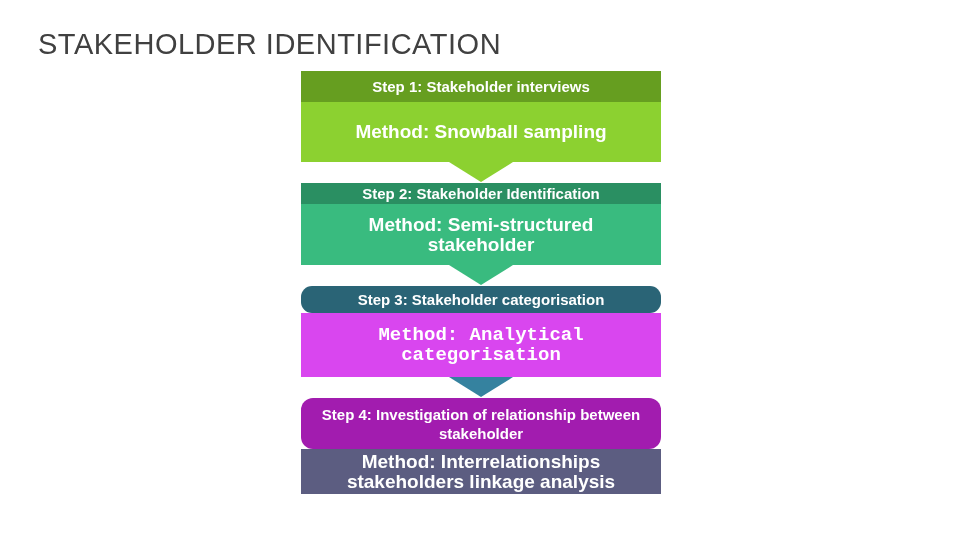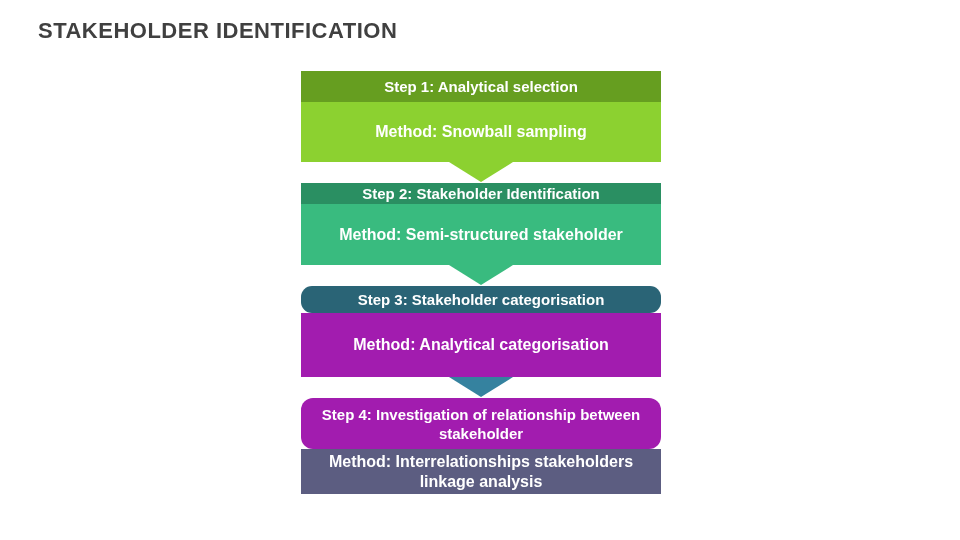--- a/index.html
+++ b/index.html
@@ -10,23 +10,23 @@
     width: 960px;
     height: 540px;
     background: #ffffff;
     font-family: "Liberation Sans", sans-serif;
     overflow: hidden;
     position: relative;
   }
   .slide-title {
     position: absolute;
     left: 38px;
-    top: 18px;
-    font-size: 22px;
-    font-weight: bold;
+    top: 28px;
+    font-size: 29px;
+    font-weight: normal;
     color: #404040;
     letter-spacing: 0.5px;
   }
   .flow {
     position: absolute;
     left: 301px;
     top: 71px;
     width: 360px;
     display: flex;
     flex-direction: column;
@@ -43,21 +43,21 @@
     display: flex;
     align-items: center;
     justify-content: center;
     text-align: center;
     padding: 0 14px;
     box-sizing: border-box;
   }
   .step-body {
     color: #ffffff;
     font-weight: 600;
-    font-size: 16px;
+    font-size: 19px;
     line-height: 20px;
     display: flex;
     align-items: center;
     justify-content: center;
     text-align: center;
     padding: 0 14px;
     box-sizing: border-box;
   }
   .arrow-row {
     height: 21px;
@@ -81,38 +81,38 @@
   .s4 .step-body   { height: 45px; }
 </style>
 </head>
 <body>
 
 <div class="slide-title">STAKEHOLDER IDENTIFICATION</div>
 
 <div class="flow">
 
   <div class="step s1">
-    <div class="step-header" style="background-color: rgb(102, 158, 32);">Step 1: Analytical selection</div>
+    <div class="step-header" style="background-color: rgb(102, 158, 32);">Step 1: Stakeholder interviews</div>
     <div class="step-body" style="background-color: rgb(140, 209, 48);">Method: Snowball sampling</div>
   </div>
   <div class="arrow-row">
     <div class="down-arrow" style="background-color: rgb(140, 209, 48);"></div>
   </div>
 
   <div class="step s2">
     <div class="step-header" style="background-color: rgb(42, 143, 98);">Step 2: Stakeholder Identification</div>
     <div class="step-body" style="background-color: rgb(57, 187, 127);">Method: Semi-structured stakeholder</div>
   </div>
   <div class="arrow-row">
     <div class="down-arrow" style="background-color: rgb(57, 187, 127);"></div>
   </div>
 
   <div class="step s3">
     <div class="step-header" style="background-color: rgb(42, 100, 118);">Step 3: Stakeholder categorisation</div>
-    <div class="step-body" style="background-color: #a21caf;">Method: Analytical categorisation</div>
+    <div class="step-body" style="background-color: #d946ef; font-family: Liberation Mono, monospace;">Method: Analytical categorisation</div>
   </div>
   <div class="arrow-row">
     <div class="down-arrow" style="background-color: rgb(53, 130, 159);"></div>
   </div>
 
   <div class="step s4">
     <div class="step-header" style="background-color: #a21caf; border-radius: 12px;">Step 4: Investigation of relationship between stakeholder</div>
     <div class="step-body" style="background-color: rgb(92, 93, 129);">Method: Interrelationships stakeholders linkage analysis</div>
   </div>
 

